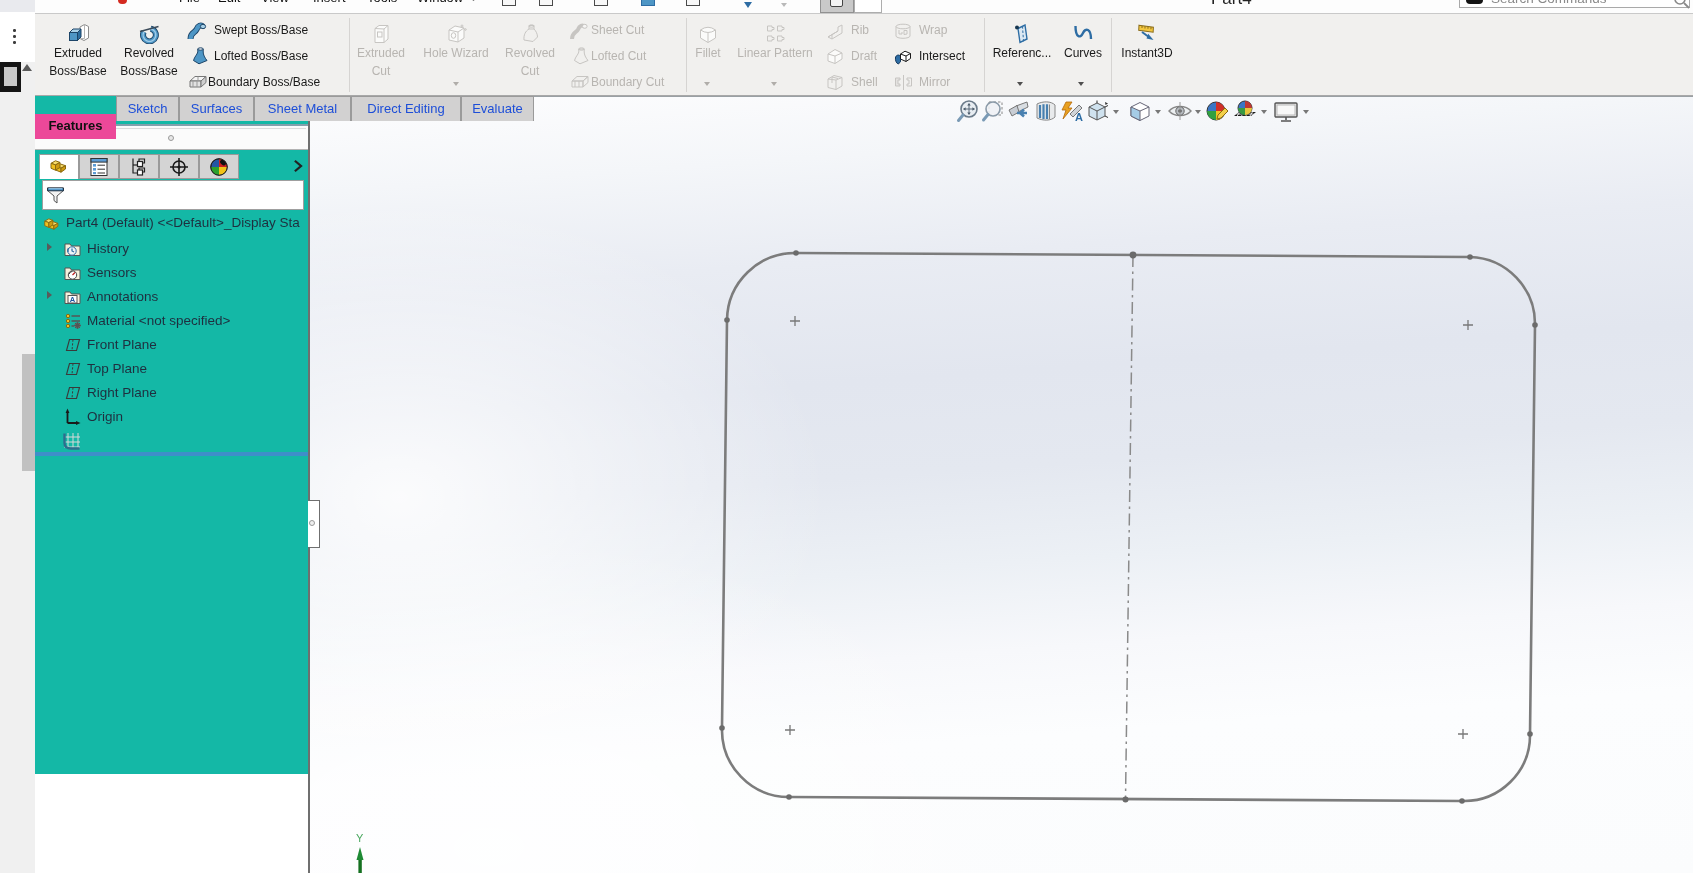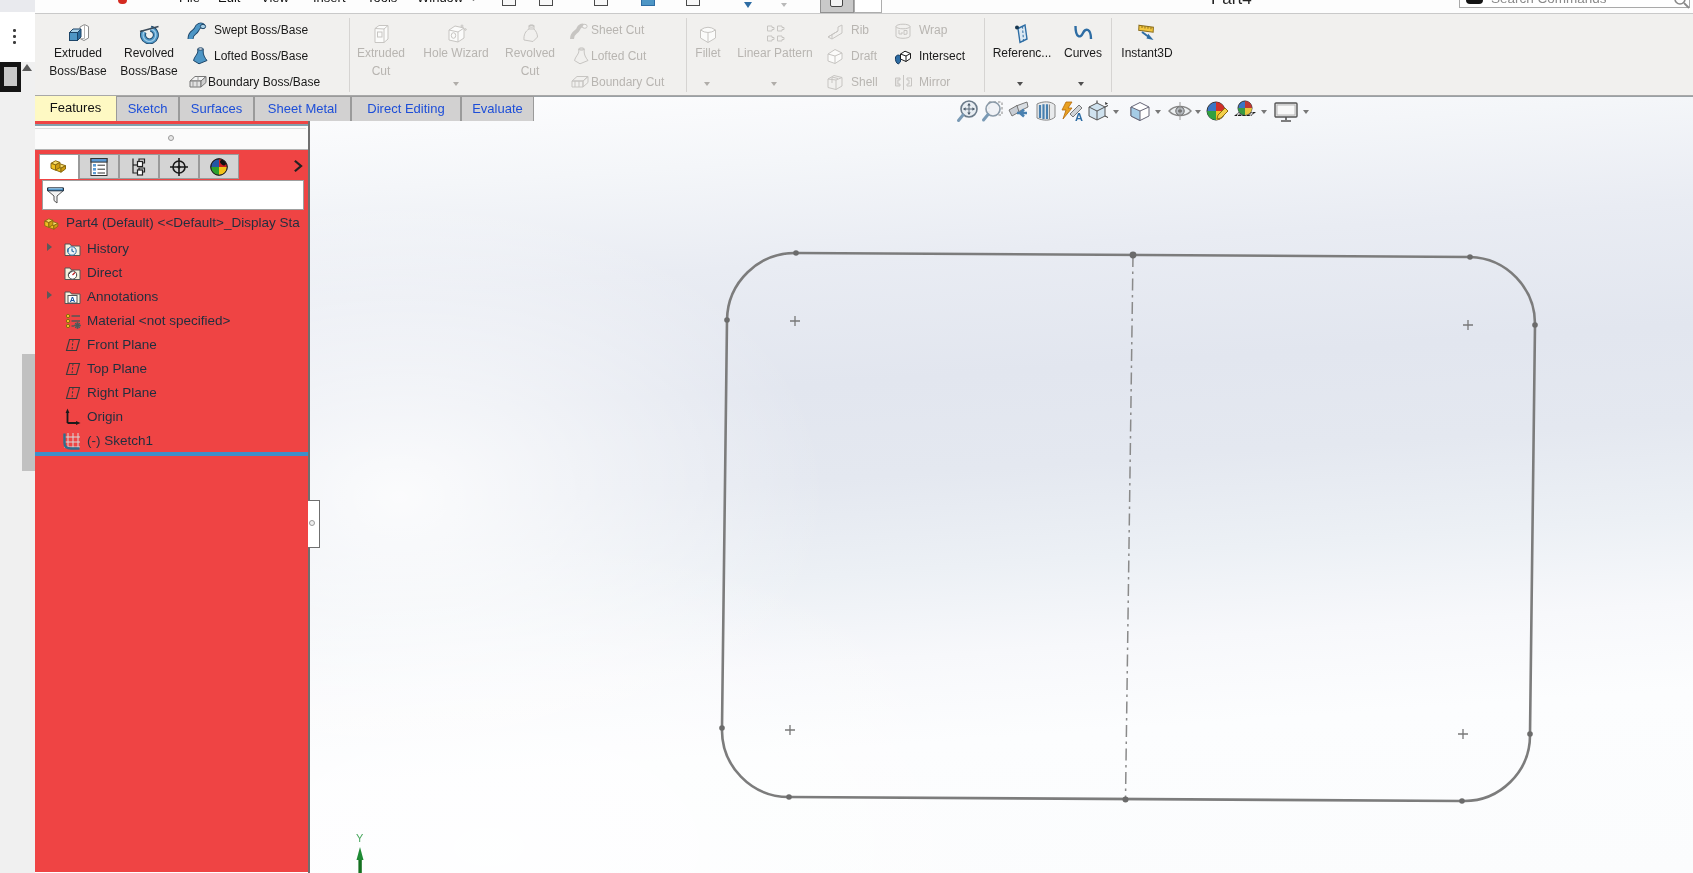--- a/index.html
+++ b/index.html
@@ -30,32 +30,32 @@
 .rlbl { position:absolute; font-size:12px; color:#1a1a1a; text-align:center; white-space:nowrap; transform:translateX(-50%); }
 .rlbl.dis { color:#b8b5b1; }
 .llbl { position:absolute; font-size:12px; color:#1a1a1a; white-space:nowrap; }
 .llbl.dis { color:#b8b5b1; }
 .drop { position:absolute; width:0; height:0; border-left:3.5px solid transparent; border-right:3.5px solid transparent; border-top:4px solid #4f4f4f; transform:translateX(-50%); }
 .drop.dis { border-top-color:#b0ada9; }
 
 
 #tabs { left:35px; top:96px; height:25px; z-index:30; }
 .tab { position:absolute; top:0; height:25px; background:#d2d1d1; border:1px solid #9a9a9a; border-bottom:none; font-size:13px; color:#1d4ed8; text-align:center; line-height:24px; }
-.tab.active { background:#fef9c3; border:none; font-weight:normal; color:#111; }
+.tab.active { background:#ec4899; border:none; font-weight:bold; color:#111;margin-top:18px; }
 
 
 #viewport { left:309px; top:96px; width:1384px; height:777px;
   background:
    radial-gradient(ellipse 430px 300px at 90px 400px, rgba(255,255,255,0.85) 0%, rgba(255,255,255,0) 100%),
    radial-gradient(ellipse 560px 310px at 180px 750px, rgba(255,255,255,0.8) 0%, rgba(255,255,255,0) 100%),
    linear-gradient(176deg, #fdfdfe 0%, #f4f6f9 11%, #e9ecf3 23%, #e2e6ef 37%, #e4e8f0 48%, #ecf0f5 59%, #f7f8fb 69%, #fcfdfe 79%, #fbfcfd 100%);
   border-top:1px solid #9aa0a4; }
 
 
-#panel { left:35px; top:96px; width:273px; height:776px; background:#ef4444; z-index:20; overflow:hidden; }
+#panel { left:35px; top:96px; width:273px; height:678px; background:#14b8a6; z-index:20; overflow:hidden; }
 #panel .tealline { left:0; top:28px; width:273px; height:2px; background:#84a0ac; }
 #panel .splitrow { left:0; top:30px; width:273px; height:24px; background:#fbfbfb; border-bottom:1px solid #b3b3b3; }
 #panel .circle { left:133px; top:39px; width:6px; height:6px; border-radius:50%; border:1px solid #9a9a9a; background:#e8e8e8; }
 #divider { left:308px; top:96px; width:2px; height:777px; background:#6f6f6f; z-index:25; }
 #divbump { left:308px; top:500px; width:12px; height:48px; background:#ffffff; border:1.5px solid #6f6f6f; border-left:none; z-index:26; }
 #divbump i { position:absolute; left:1px; top:19px; width:6px; height:6px; border-radius:50%; border:1px solid #9a9a9a; background:#eee; }
 .ico { position:absolute; }
 #hud { left:960px; top:99px; height:26px; z-index:6; }
 
 
@@ -474,42 +474,39 @@
       <path d="M7.5 7.9 L12 5.4 L12 10.4 L7.5 13.2 Z" fill="#cf9c12"></path>
     </g>
   </svg>
   <div class="trow" style="top:115px">
       <span style="left:31px">Part4 (Default) &lt;&lt;Default&gt;_Display Sta</span>
     </div>
   <div class="trow" style="top:141px">
       <span style="left:52px">History</span>
     </div>
   <div class="trow" style="top:165px">
-      <span style="left:52px">Direct</span>
+      <span style="left:52px">Sensors</span>
     </div>
   <div class="trow" style="top:189px">
       <span style="left:52px">Annotations</span>
     </div>
   <div class="trow" style="top:213px">
       <span style="left:52px">Material &lt;not specified&gt;</span>
     </div>
   <div class="trow" style="top:237px">
       <span style="left:52px">Front Plane</span>
     </div>
   <div class="trow" style="top:285px">
       <span style="left:52px">Right Plane</span>
     </div>
   <div class="trow" style="top:261px">
       <span style="left:52px">Top Plane</span>
     </div>
   <div class="trow" style="top:309px">
       <span style="left:52px">Origin</span>
-    </div>
-  <div class="trow" style="top:333px">
-      <span style="left:52px">(-) Sketch1</span>
     </div>
 
   <svg class="ico" style="left:11px; top:146px" width="7" height="10" viewBox="0 0 7 10">
       <path d="M1 1 L6 5 L1 9 Z" fill="#5a5a5a"></path>
     </svg>
   <svg class="ico" style="left:11px; top:194px" width="7" height="10" viewBox="0 0 7 10">
       <path d="M1 1 L6 5 L1 9 Z" fill="#5a5a5a"></path>
     </svg>
 
   <svg class="ico" style="left:29px; top:145px" width="17" height="16" viewBox="0 0 17 16">

